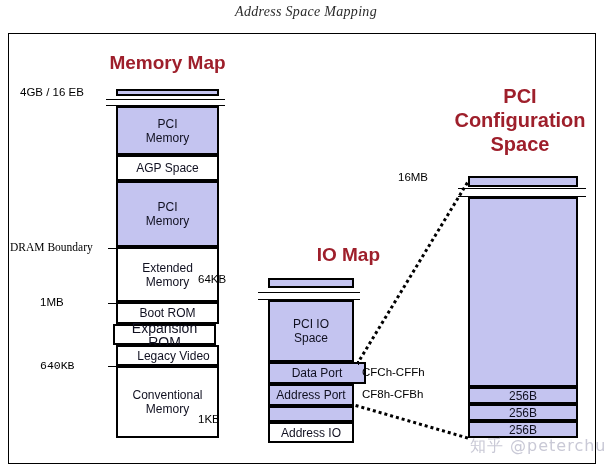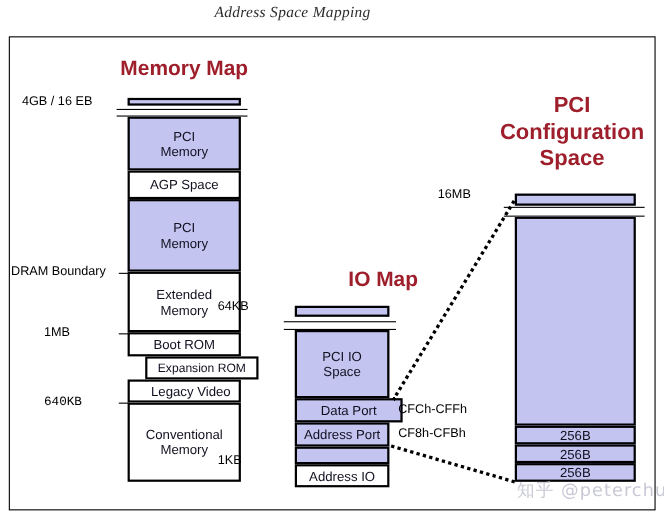--- a/index.html
+++ b/index.html
@@ -14,20 +14,21 @@
 
   .title{
     position:absolute;
     left:0;top:4px;width:532px;
     text-align:center;
     font-family:"Liberation Serif", serif;
     font-style:italic;
     font-size:14px;
     color:#2b2b2b;
     letter-spacing:0.3px;
+    padding-left:40px;
   }
 
   .frame{
     position:absolute;
     left:8px;top:33px;
     width:588px;height:431px;
     border:1px solid #000;
     box-sizing:border-box;
     background:#fff;
   }
@@ -125,30 +126,30 @@
   <div class="block" style="left:116px;top:155px;width:103px;height:26px;">AGP Space</div>
 
   <div class="block fill" style="left:116px;top:181px;width:103px;height:66px;">PCI
 Memory</div>
 
   <div class="block" style="left:116px;top:247px;width:103px;height:55px;">Extended
 Memory</div>
 
   <div class="block" style="left:116px;top:302px;width:103px;height:22px;">Boot ROM</div>
 
-  <div class="block" style="left:132px;top:324px;width:103px;height:21px;font-size:11px;">Expansion ROM</div>
+  <div class="block" style="left:113px;top:324px;width:103px;height:21px;font-size:14px;">Expansion ROM</div>
 
   <div class="block" style="left:116px;top:345px;width:103px;height:21px;padding-left:12px;">Legacy Video</div>
 
   <div class="block" style="left:116px;top:366px;width:103px;height:72px;">Conventional
 Memory</div>
 
   <div class="lbl right" style="left:20px;top:86px;width:92px;">4GB / 16 EB</div>
 
-  <div class="lbl right" style="left:10px;top:241px;width:106px;">DRAM Boundary</div>
+  <div class="lbl right" style="left:10px;top:241px;width:106px;font-family:Liberation Serif, serif;">DRAM Boundary</div>
   <div class="tick" style="left:108px;top:248px;width:10px;"></div>
 
   <div class="lbl right" style="left:40px;top:296px;width:70px;">1MB</div>
   <div class="tick" style="left:108px;top:303px;width:10px;"></div>
 
   <div class="lbl right" style="left:40px;top:359px;width:70px;font-family:Liberation Mono, monospace;">640KB</div>
   <div class="tick" style="left:108px;top:366px;width:10px;"></div>
 
   <div class="heading" id="heading-io-map">IO Map</div>
 

